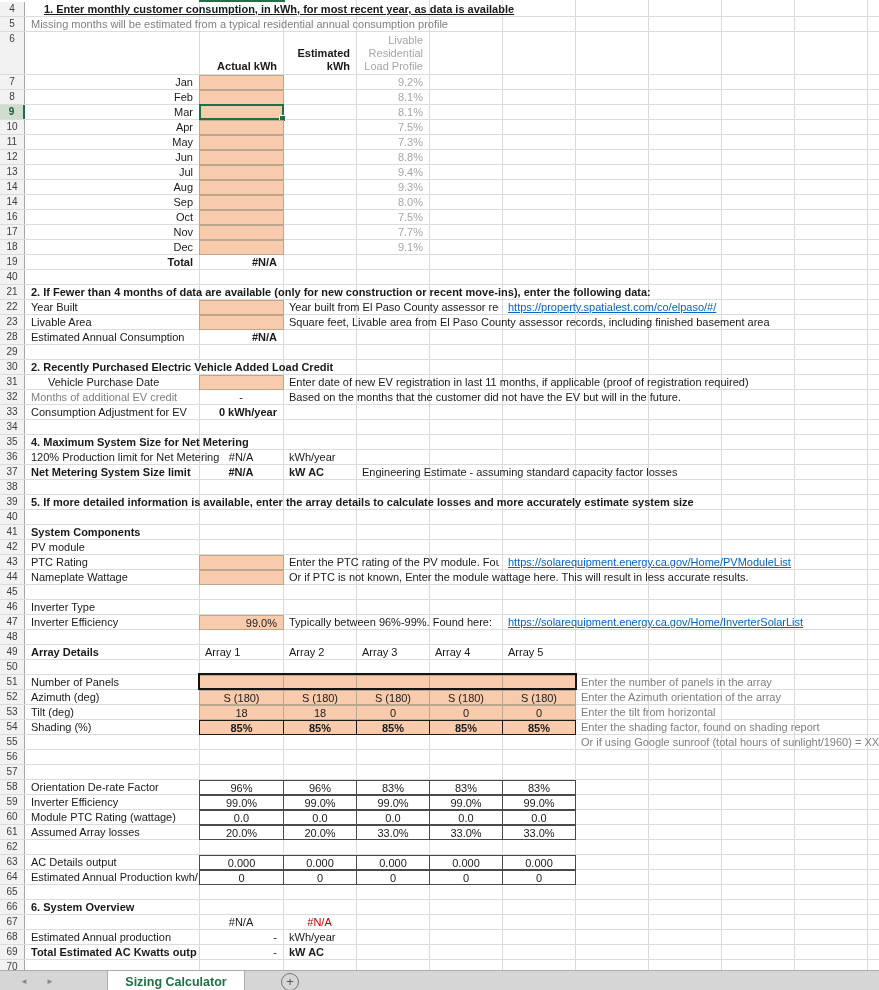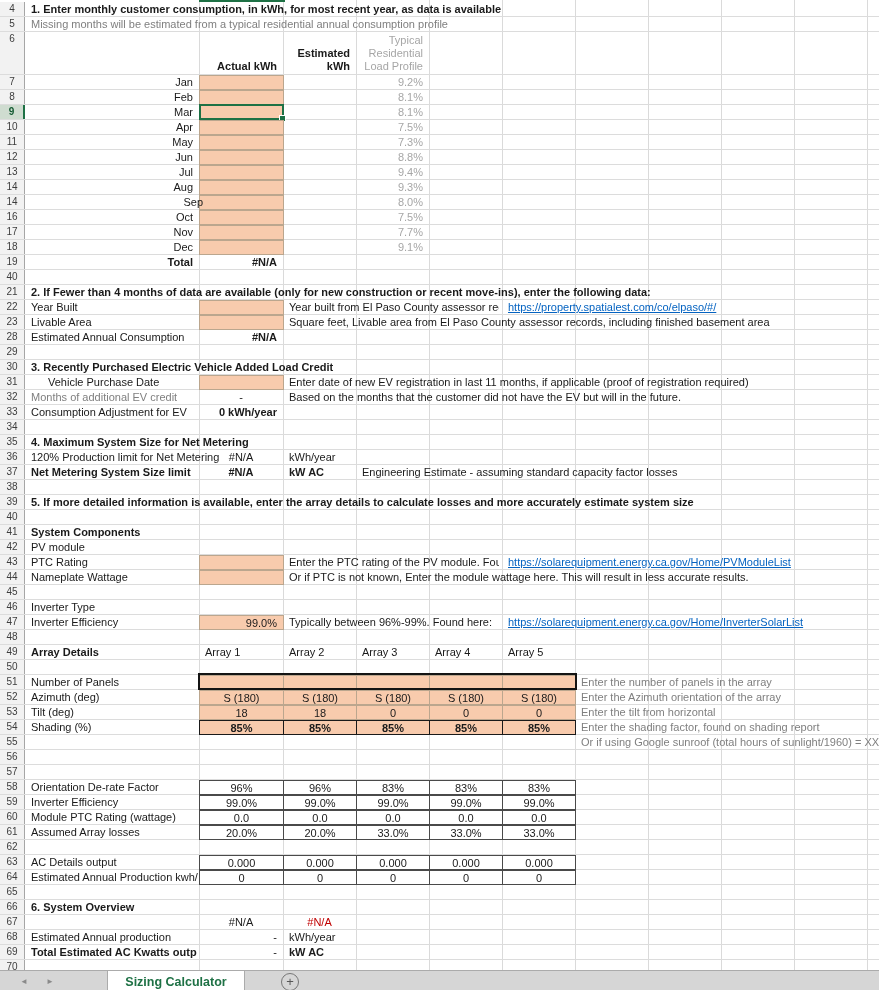--- a/index.html
+++ b/index.html
@@ -51,32 +51,32 @@
       <div class="vl" style="left: 502px;"></div>
       <div class="vl" style="left: 575px;"></div>
       <div class="vl" style="left: 648px;"></div>
       <div class="vl" style="left: 721px;"></div>
       <div class="vl" style="left: 794px;"></div>
       <div class="vl" style="left: 867px;"></div>
     </div>
   <div id="rows">
       <div class="r" style="height: 14px;">
         <div class="gut">4</div>
-        <div class="c f-b" style="left: 25px;">1. Enter monthly customer consumption, in kWh, for most recent year, as data is available</div>
+        <div class="c f-b" style="left: 38px; text-decoration: underline;">1. Enter monthly customer consumption, in kWh, for most recent year, as data is available</div>
       </div>
       <div class="r" style="height: 14px;">
         <div class="gut">5</div>
         <div class="c f-g" style="left: 25px;">Missing months will be estimated from a typical residential annual consumption profile</div>
       </div>
       <div class="r" style="height: 42px;">
         <div class="gut">6</div>
         <div class="c f-b f-ar f-bt" style="left: 199px; width: 84px;">Actual kWh</div>
         <div class="c f-b f-ar f-bt" style="left: 283px; width: 73px;">Estimated
 kWh</div>
-        <div class="c f-lg f-ar f-bt" style="left: 356px; width: 73px;">Typical
+        <div class="c f-lg f-ar f-bt" style="left: 356px; width: 73px;">Livable
 Residential
 Load Profile</div>
       </div>
       <div class="r" style="height: 14px;">
         <div class="gut">7</div>
         <div class="c f-ar" style="left: 25px; width: 174px;">Jan</div>
         <div class="c k-in" style="left: 199px; width: 85px;"></div>
         <div class="c f-lg f-ar" style="left: 356px; width: 73px;">9.2%</div>
       </div>
       <div class="r" style="height: 14px;">
@@ -116,21 +116,21 @@
         <div class="c f-lg f-ar" style="left: 356px; width: 73px;">9.4%</div>
       </div>
       <div class="r" style="height: 14px;">
         <div class="gut">14</div>
         <div class="c f-ar" style="left: 25px; width: 174px;">Aug</div>
         <div class="c k-in" style="left: 199px; width: 85px;"></div>
         <div class="c f-lg f-ar" style="left: 356px; width: 73px;">9.3%</div>
       </div>
       <div class="r" style="height: 14px;">
         <div class="gut">14</div>
-        <div class="c f-ar" style="left: 35px; width: 174px;">Sep</div>
+        <div class="c f-ar" style="left: 25px; width: 174px;">Sep</div>
         <div class="c k-in" style="left: 199px; width: 85px;"></div>
         <div class="c f-lg f-ar" style="left: 356px; width: 73px;">8.0%</div>
       </div>
       <div class="r" style="height: 14px;">
         <div class="gut">16</div>
         <div class="c f-ar" style="left: 25px; width: 174px;">Oct</div>
         <div class="c k-in" style="left: 199px; width: 85px;"></div>
         <div class="c f-lg f-ar" style="left: 356px; width: 73px;">7.5%</div>
       </div>
       <div class="r" style="height: 14px;">
@@ -173,21 +173,21 @@
       <div class="r" style="height: 14px;">
         <div class="gut">28</div>
         <div class="c " style="left: 25px;">Estimated Annual Consumption</div>
         <div class="c f-b f-ar" style="left: 199px; width: 84px;">#N/A</div>
       </div>
       <div class="r" style="height: 14px;">
         <div class="gut">29</div>
       </div>
       <div class="r" style="height: 14px;">
         <div class="gut">30</div>
-        <div class="c f-b" style="left: 25px;">3. Recently Purchased Electric Vehicle Added Load Credit</div>
+        <div class="c f-b" style="left: 25px;">2. Recently Purchased Electric Vehicle Added Load Credit</div>
       </div>
       <div class="r" style="height: 14px;">
         <div class="gut">31</div>
         <div class="c " style="left: 42px;">Vehicle Purchase Date</div>
         <div class="c k-in" style="left: 199px; width: 85px;"></div>
         <div class="c " style="left: 283px;">Enter date of new EV registration in last 11 months, if applicable (proof of registration required)</div>
       </div>
       <div class="r" style="height: 14px;">
         <div class="gut">32</div>
         <div class="c f-g" style="left: 25px;">Months of additional EV credit</div>

